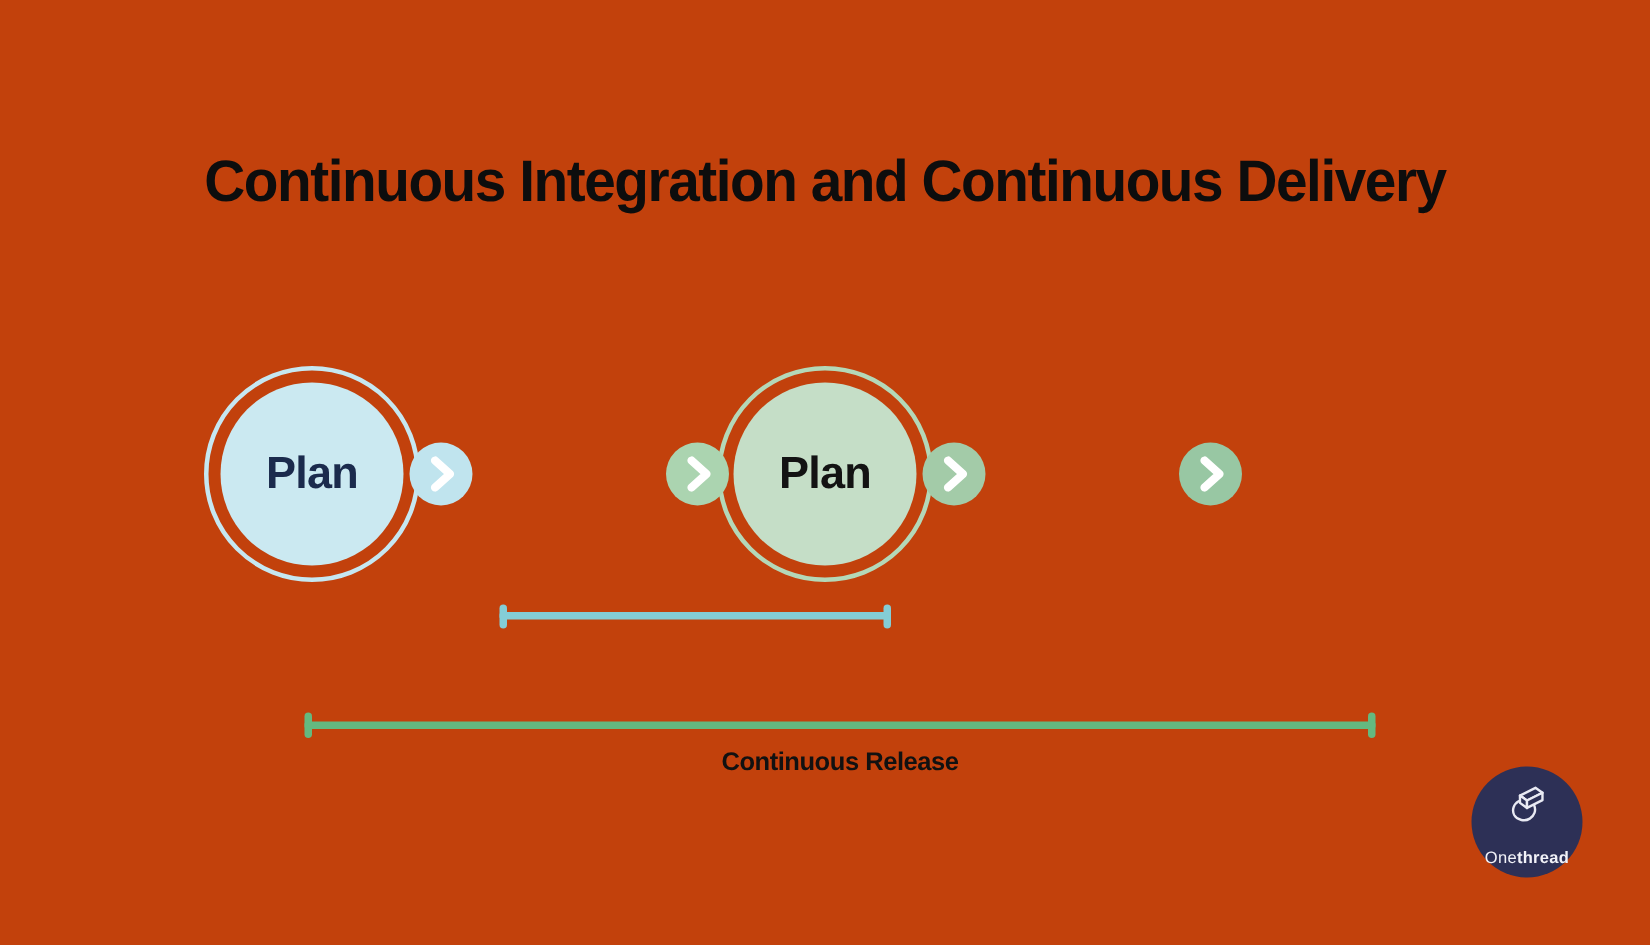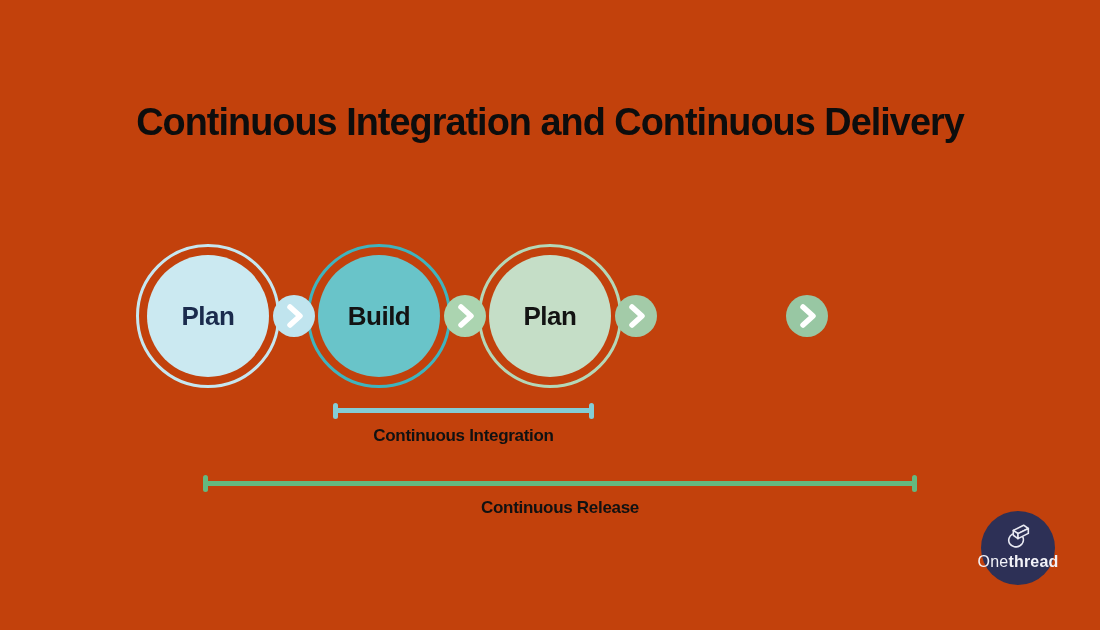--- a/index.html
+++ b/index.html
@@ -28,21 +28,21 @@
     border-radius:50%;
     display:flex;align-items:center;justify-content:center;
   }
   .stage .fill{
     width:122px;height:122px;
     border-radius:50%;
     background:var(--fill,#eee);
     display:flex;align-items:center;justify-content:center;
   }
   .stage .label{
-    font-size:26px;
+    font-size:30px;
     font-weight:800;
     letter-spacing:-0.5px;
     color:var(--text,#111);
   }
   .stage-0{left:136px;}
   .stage-1{left:307px;}
   .stage-2{left:478px;}
   .stage-3{left:649px;}
   .stage-4{left:820px;}
   
@@ -84,42 +84,37 @@
     position:absolute;
     left:981px;top:511px;
     width:74px;height:74px;
     border-radius:50%;
     display:flex;flex-direction:column;align-items:center;
     box-sizing:border-box;
     padding-top:10px;
   }
   .logo svg{display:block;}
   .logo-text{
-    margin-top:2px;
-    font-size:16px;
+    margin-top:15px;
+    font-size:11px;
     letter-spacing:0.2px;
     white-space:nowrap;
   }
   .logo-text .bold{font-weight:800;}
 </style>
 </head>
 <body>
 
 <div class="canvas" style="background: #c2410c;">
 
   <div class="title">Continuous Integration and Continuous Delivery</div>
 
   <div class="stage stage-0" style="--ring: #C6E7F1; --fill: #CBE9F1; --text: #1B2B4D;">
     <div class="fill">
       <span class="label">Plan</span>
-    </div>
-  </div>
-  <div class="stage stage-1" style="--ring: #3FB4BE; --fill: #69C4C9; --text: #131313;">
-    <div class="fill">
-      <span class="label">Build</span>
     </div>
   </div>
   <div class="stage stage-2" style="--ring: #B4D8B8; --fill: #C5DEC7; --text: #131313;">
     <div class="fill">
       <span class="label">Plan</span>
     </div>
   </div>
 
   <div class="connector connector-0" style="--c: #C0E4EE;">
     <svg width="42" height="42" viewBox="0 0 42 42">
@@ -140,21 +135,20 @@
     <svg width="42" height="42" viewBox="0 0 42 42">
         <path d="M17 12 L27 21 L17 30" fill="none" stroke="#ffffff" stroke-width="5.5" stroke-linecap="round" stroke-linejoin="round"></path>
       </svg>
   </div>
 
   <div class="bracket bracket-ci" style="--c: #84CDD6;">
     <div class="line"></div>
     <div class="cap left"></div>
     <div class="cap right"></div>
   </div>
-  <div class="bracket-label label-ci">Continuous Integration</div>
 
   <div class="bracket bracket-cd" style="--c: #64B97F;">
     <div class="line"></div>
     <div class="cap left"></div>
     <div class="cap right"></div>
   </div>
   <div class="bracket-label label-cd">Continuous Release</div>
 
   <div class="logo" style="background: rgb(45, 48, 86);">
     <svg width="34" height="30" viewBox="0 0 36 32">

